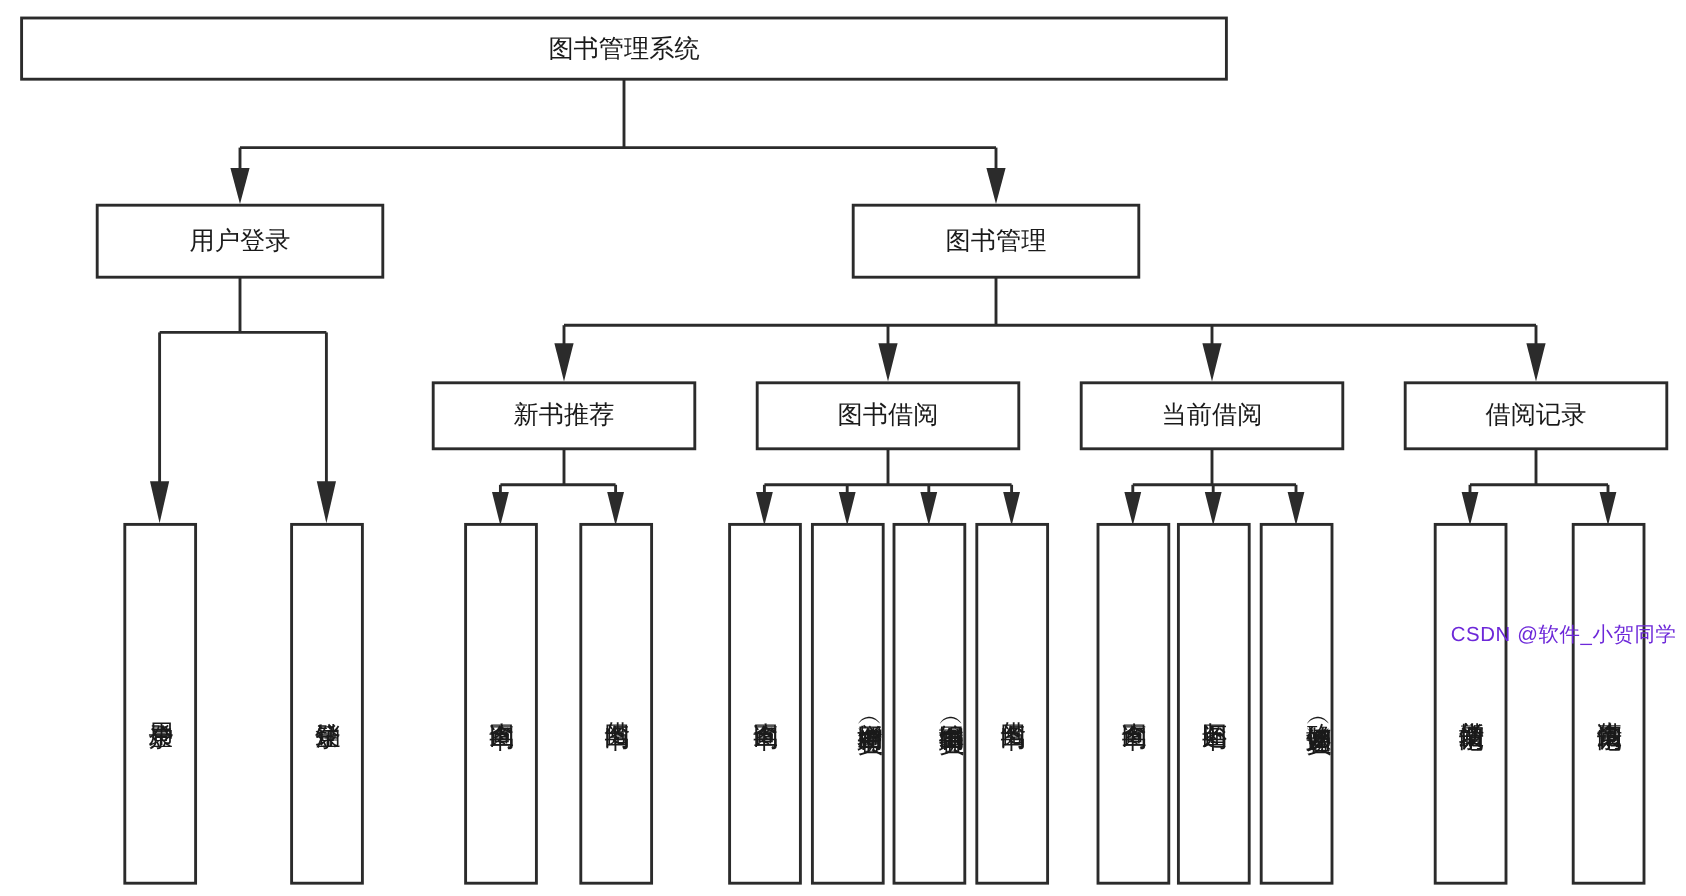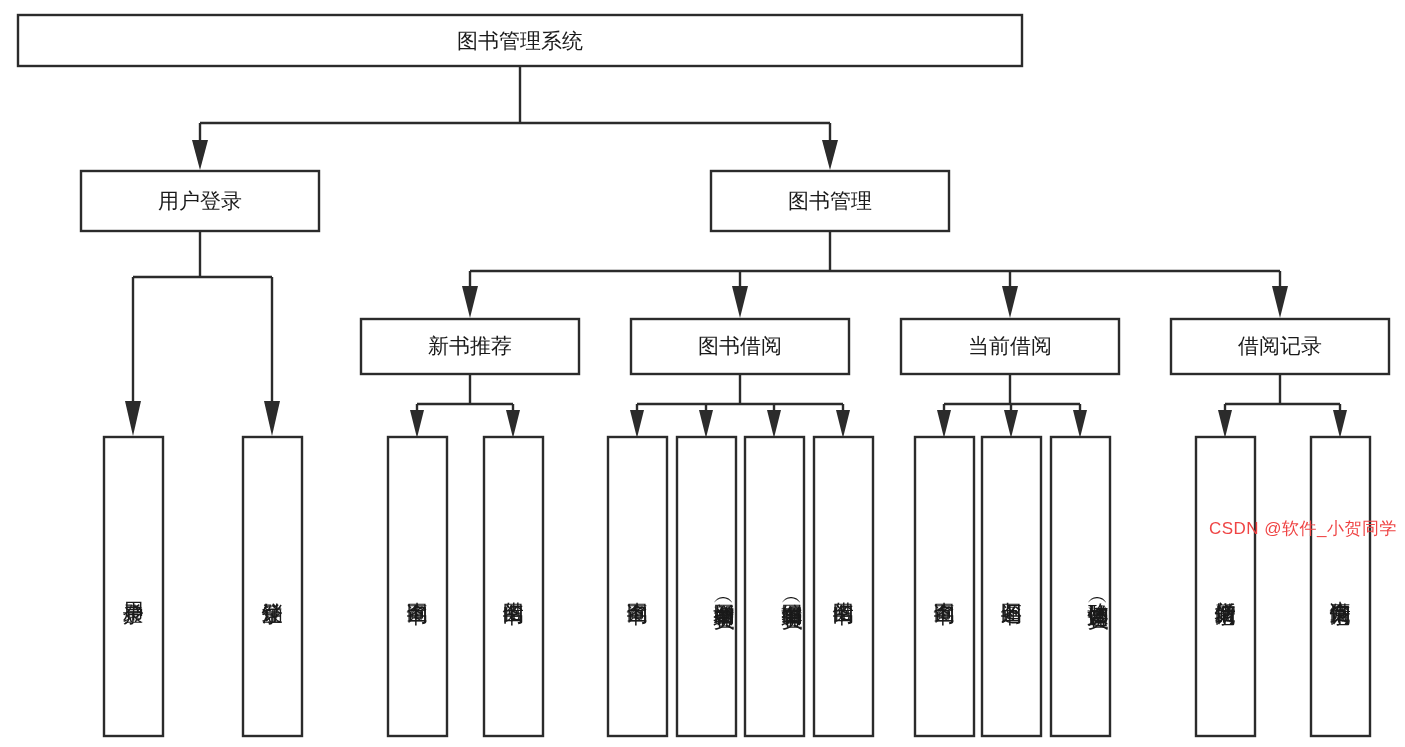--- a/index.html
+++ b/index.html
@@ -66,21 +66,21 @@
     white-space: nowrap;
     pointer-events: none;
     user-select: none;
   }
   .watermark {
     position: absolute;
     right: 8px;
     bottom: 4px;
     font-family: "Liberation Sans", "DejaVu Sans", sans-serif;
     font-size: 17px;
-    color: #ef4444;
+    color: #6d28d9;
     letter-spacing: 0.5px;
     white-space: nowrap;
     user-select: none;
   }
 </style>
 </head>
 <body>
 
 <div id="diagram-root">
 

